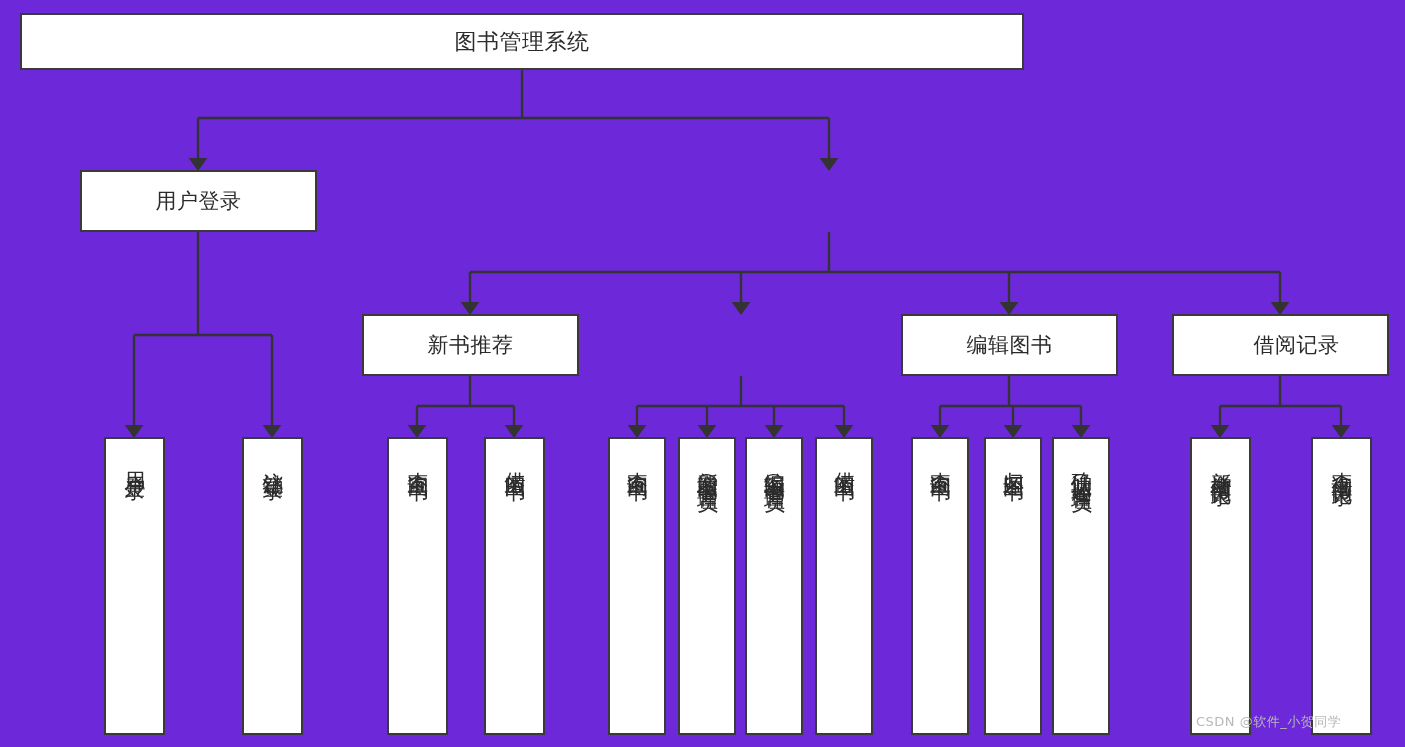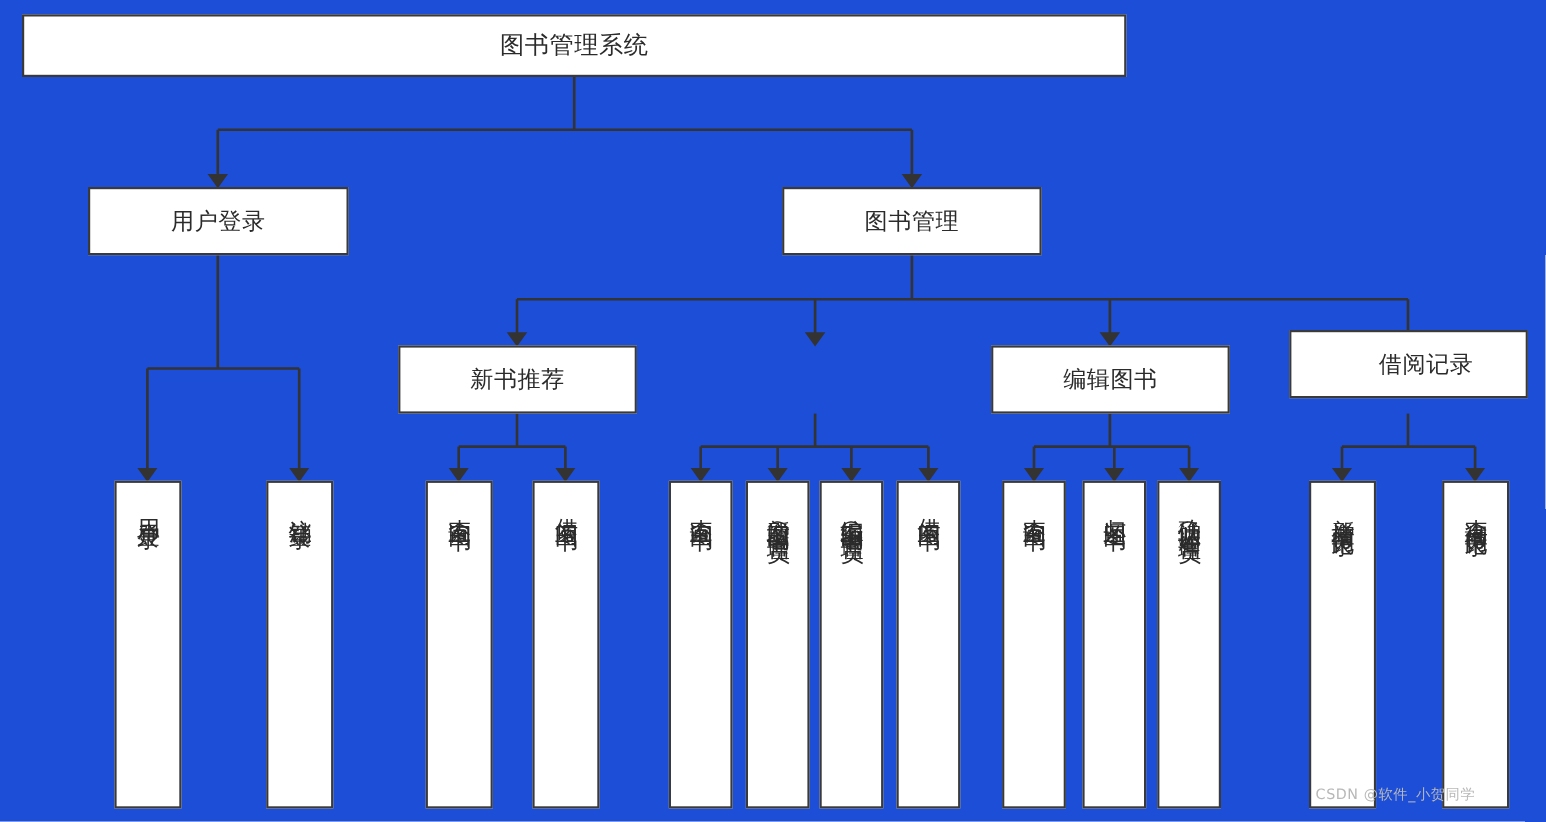--- a/index.html
+++ b/index.html
@@ -8,21 +8,21 @@
     padding: 0;
     background: #ffffff;
   }
   body {
     font-family: "DejaVu Sans", "Liberation Sans", sans-serif;
   }
   #canvas {
     position: relative;
     width: 1405px;
     height: 747px;
-    background: #1d4ed8;
+    background: #6d28d9;
     overflow: hidden;
   }
   svg.connectors {
     position: absolute;
     left: 0;
     top: 0;
     width: 1405px;
     height: 747px;
     pointer-events: none;
   }
@@ -116,31 +116,28 @@
       </g>
   </svg>
 
   <div class="node h root" style="left: 20px; top: 13px; width: 1004px; height: 57px;">
     <span>图书管理系统</span>
   </div>
 
   <div class="node h" style="left: 80px; top: 170px; width: 237px; height: 62px;">
     <span>用户登录</span>
   </div>
-  <div class="node h" style="left: 711px; top: 170px; width: 236px; height: 62px;">
-    <span>图书管理</span>
-  </div>
 
   <div class="node h" style="left: 362px; top: 314px; width: 217px; height: 62px;">
     <span>新书推荐</span>
   </div>
   <div class="node h" style="left: 901px; top: 314px; width: 217px; height: 62px;">
     <span>编辑图书</span>
   </div>
-  <div class="node h" style="left: 1172px; top: 300px; width: 217px; height: 62px; padding-left: 32px;">
+  <div class="node h" style="left: 1172px; top: 314px; width: 217px; height: 62px; padding-left: 32px;">
     <span>借阅记录</span>
   </div>
 
   <div class="node v" style="left: 104px; top: 437px; width: 61px; height: 298px;">
     <span class="vtext">用户登录</span>
   </div>
   <div class="node v" style="left: 242px; top: 437px; width: 61px; height: 298px;">
     <span class="vtext">注销登录</span>
   </div>
   <div class="node v" style="left: 387px; top: 437px; width: 61px; height: 298px;">

